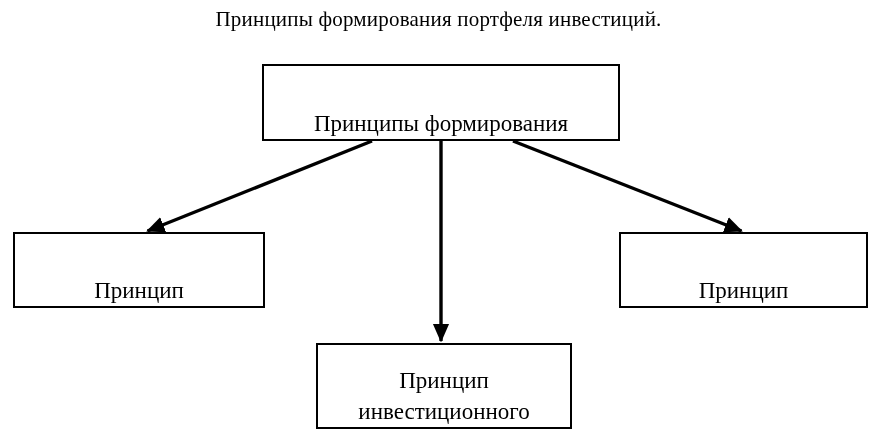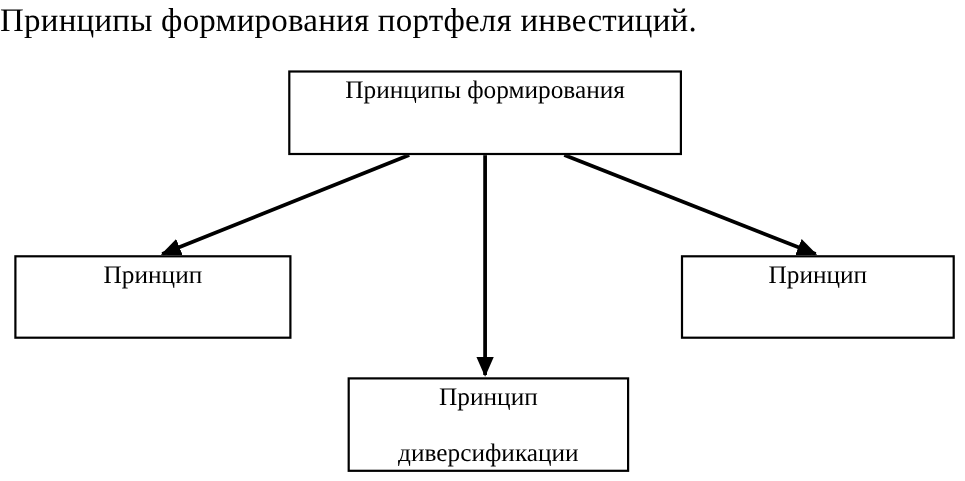--- a/index.html
+++ b/index.html
@@ -16,34 +16,35 @@
     width: 877px;
     height: 437px;
     background: #ffffff;
     overflow: hidden;
   }
   #diagram-title {
     position: absolute;
     left: 0;
     top: 4px;
     width: 877px;
-    font-size: 30px;
+    text-align: center;
+    font-size: 21px;
     line-height: 30px;
     letter-spacing: 0.2px;
     white-space: nowrap;
   }
   .node-box {
     position: absolute;
     box-sizing: border-box;
     border: 2px solid #000000;
     background: #ffffff;
     display: flex;
     flex-direction: column;
     align-items: center;
-    justify-content: space-between;
+    justify-content: flex-end;
     z-index: 2;
   }
   .node-line {
     font-size: 23px;
     line-height: 31px;
     white-space: nowrap;
     text-align: center;
   }
   #node-root {
     left: 262px;
@@ -107,16 +108,16 @@
   <div class="node-box" id="node-conservatism">
     <div class="node-line">Принцип</div>
   </div>
 
   <div class="node-box" id="node-sufficient">
     <div class="node-line">Принцип</div>
   </div>
 
   <div class="node-box" id="node-diversification">
     <div class="node-line">Принцип</div>
-    <div class="node-line">диверсификации</div>
+    <div class="node-line">инвестиционного</div>
   </div>
 
 </div>
 
 </body></html>

